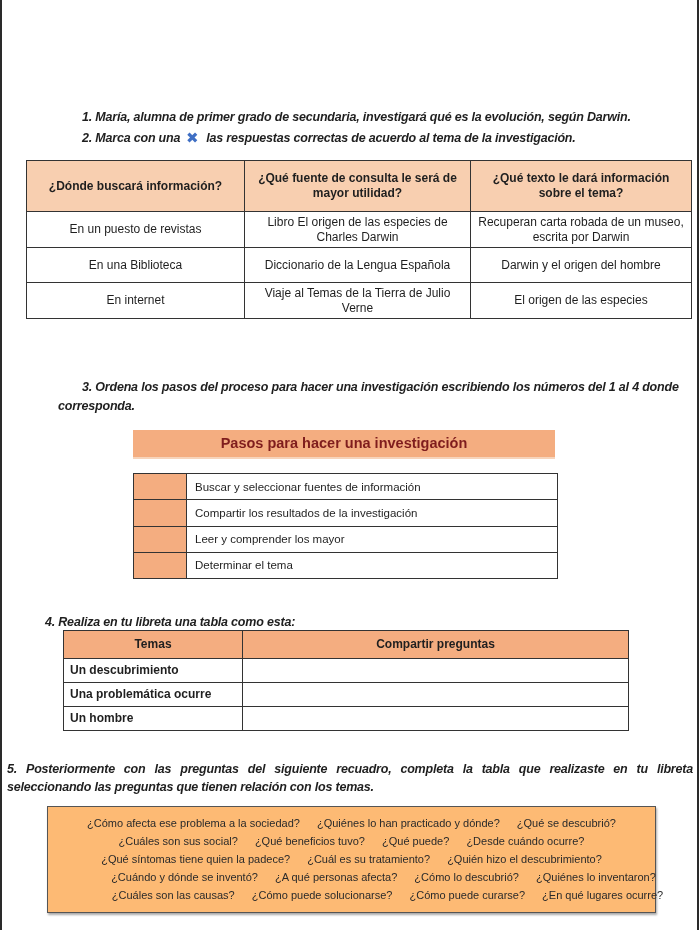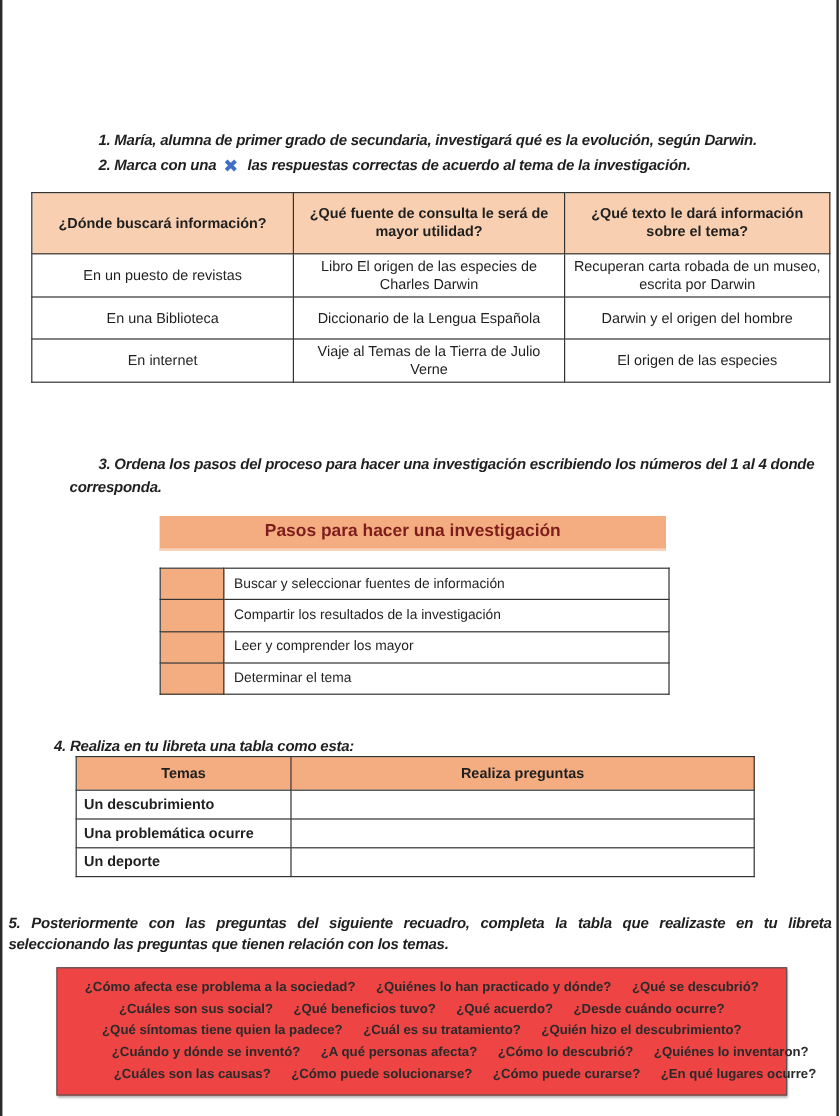--- a/index.html
+++ b/index.html
@@ -31,22 +31,22 @@
   .t3 td.num { width:52px; background:#f4ad80; padding:0; }
 
   .t4 { position:absolute; left:63px; top:630px; width:566px; height:101px; font-size:12px; }
   .t4 td, .t4 th { border:1.3px solid #333; height:18px; padding:0 0 0 6px; }
   .t4 th { background:#f4ad80; font-weight:bold; text-align:center; height:21px; padding:0; }
   .t4 td { font-weight:bold; }
   .t4 .c1 { width:172px; }
 
   .qbox {
     position:absolute; left:47px; top:806px; width:607px; height:105px;
-    background:#ef4444; border:1.3px solid #555; box-shadow:1px 2px 2px #aaa;
-    font-size:11px; font-weight:bold; color:#2a2a2a;
+    background:#fdba74; border:1.3px solid #555; box-shadow:1px 2px 2px #aaa;
+    font-size:11px; font-weight:normal; color:#2a2a2a;
   }
   .qline { position:absolute; left:0; width:607px; text-align:center; white-space:nowrap; }
   .qline span { margin:0 7px; }
 </style>
 </head>
 <body>
 
 <div class="edge-left"></div>
 <div class="edge-right"></div>
 
@@ -105,50 +105,50 @@
   </tr>
 </tbody>
   </table>
 
 <div class="abs instr" style="left:5px; top:615px;margin-left:40px;">4. Realiza en tu libreta una tabla como esta:</div>
 
 <table class="t4">
   <tbody>
       <tr>
     <th class="c1">Temas</th>
-    <th>Realiza preguntas</th>
+    <th>Compartir preguntas</th>
   </tr>
   <tr>
     <td class="c1">Un descubrimiento</td>
     <td></td>
   </tr>
   <tr>
     <td class="c1">Una problemática ocurre</td>
     <td></td>
   </tr>
   <tr>
-    <td class="c1">Un deporte</td>
+    <td class="c1">Un hombre</td>
     <td></td>
   </tr>
 </tbody>
   </table>
 
 <div class="abs instr" style="left:7px; top:762px; width:686px; text-align:justify; text-align-last:justify;">5. Posteriormente con las preguntas del siguiente recuadro, completa la tabla que realizaste en tu libreta</div>
 <div class="abs instr" style="left:7px; top:780px;">seleccionando las preguntas que tienen relación con los temas.</div>
 
 <div class="qbox">
   <div class="qline" style="top:10px;">
     <span>¿Cómo afecta ese problema a la sociedad?</span>
     <span>¿Quiénes lo han practicado y dónde?</span>
     <span>¿Qué se descubrió?</span>
   </div>
   <div class="qline" style="top:28px;">
     <span>¿Cuáles son sus social?</span>
     <span>¿Qué beneficios tuvo?</span>
-    <span>¿Qué acuerdo?</span>
+    <span>¿Qué puede?</span>
     <span>¿Desde cuándo ocurre?</span>
   </div>
   <div class="qline" style="top:46px;">
     <span>¿Qué síntomas tiene quien la padece?</span>
     <span>¿Cuál es su tratamiento?</span>
     <span>¿Quién hizo el descubrimiento?</span>
   </div>
   <div class="qline" style="top:64px;padding-left:32px;">
     <span>¿Cuándo y dónde se inventó?</span>
     <span>¿A qué personas afecta?</span>

